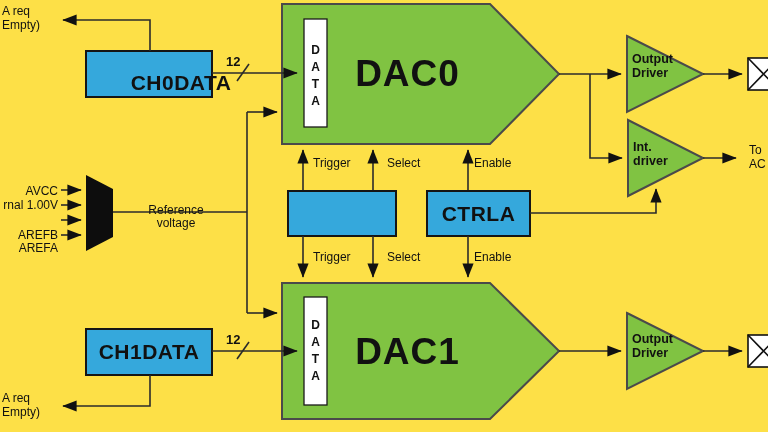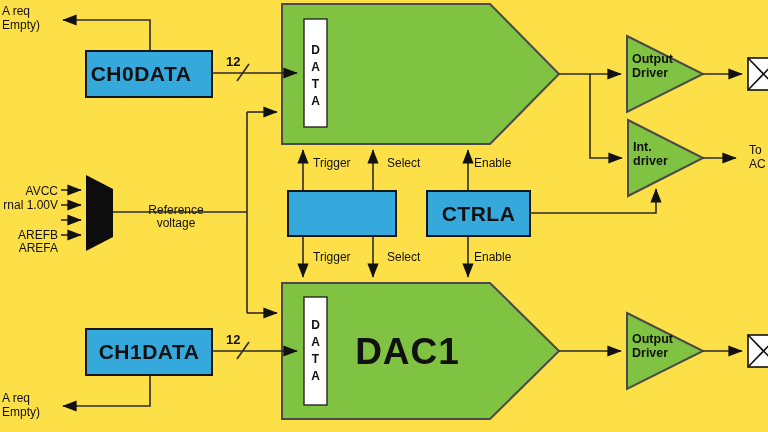--- a/index.html
+++ b/index.html
@@ -102,26 +102,27 @@
       <path d="M237,359 L249,342"></path>
       <path d="M150,375 V406 H63" marker-end="url(#arr)"></path>
       <path d="M559,351 H621" marker-end="url(#arr)"></path>
       <path d="M703,351 H742" marker-end="url(#arr)"></path>
     </g>
   </svg>
 
   <div class="lbl" style="left:2px; top:4px;">A req
 Empty)</div>
 
-  <div class="reg-label" style="left:86px; top:51px; width:110px; height:46px;">CH0DATA</div>
+  <div class="reg-label" style="left:86px; top:60px; width:110px; height:46px;padding-left:40px;">CH0DATA</div>
 
   <div class="lbl bus-num" style="left:226px; top:55px;">12</div>
 
   <div class="vdata" style="left:308px; top:42px;">DATA</div>
 
+  <div class="big-label" style="left:325px; top:50px; width:165px; height:48px;">DAC0</div>
 
   <div class="drv-label" style="left:632px; top:52px;">Output
 Driver</div>
 
   <div class="drv-label" style="left:633px; top:140px;">Int.
 driver</div>
 
   <div class="lbl" style="left:749px; top:143px;">To
 AC</div>
 

